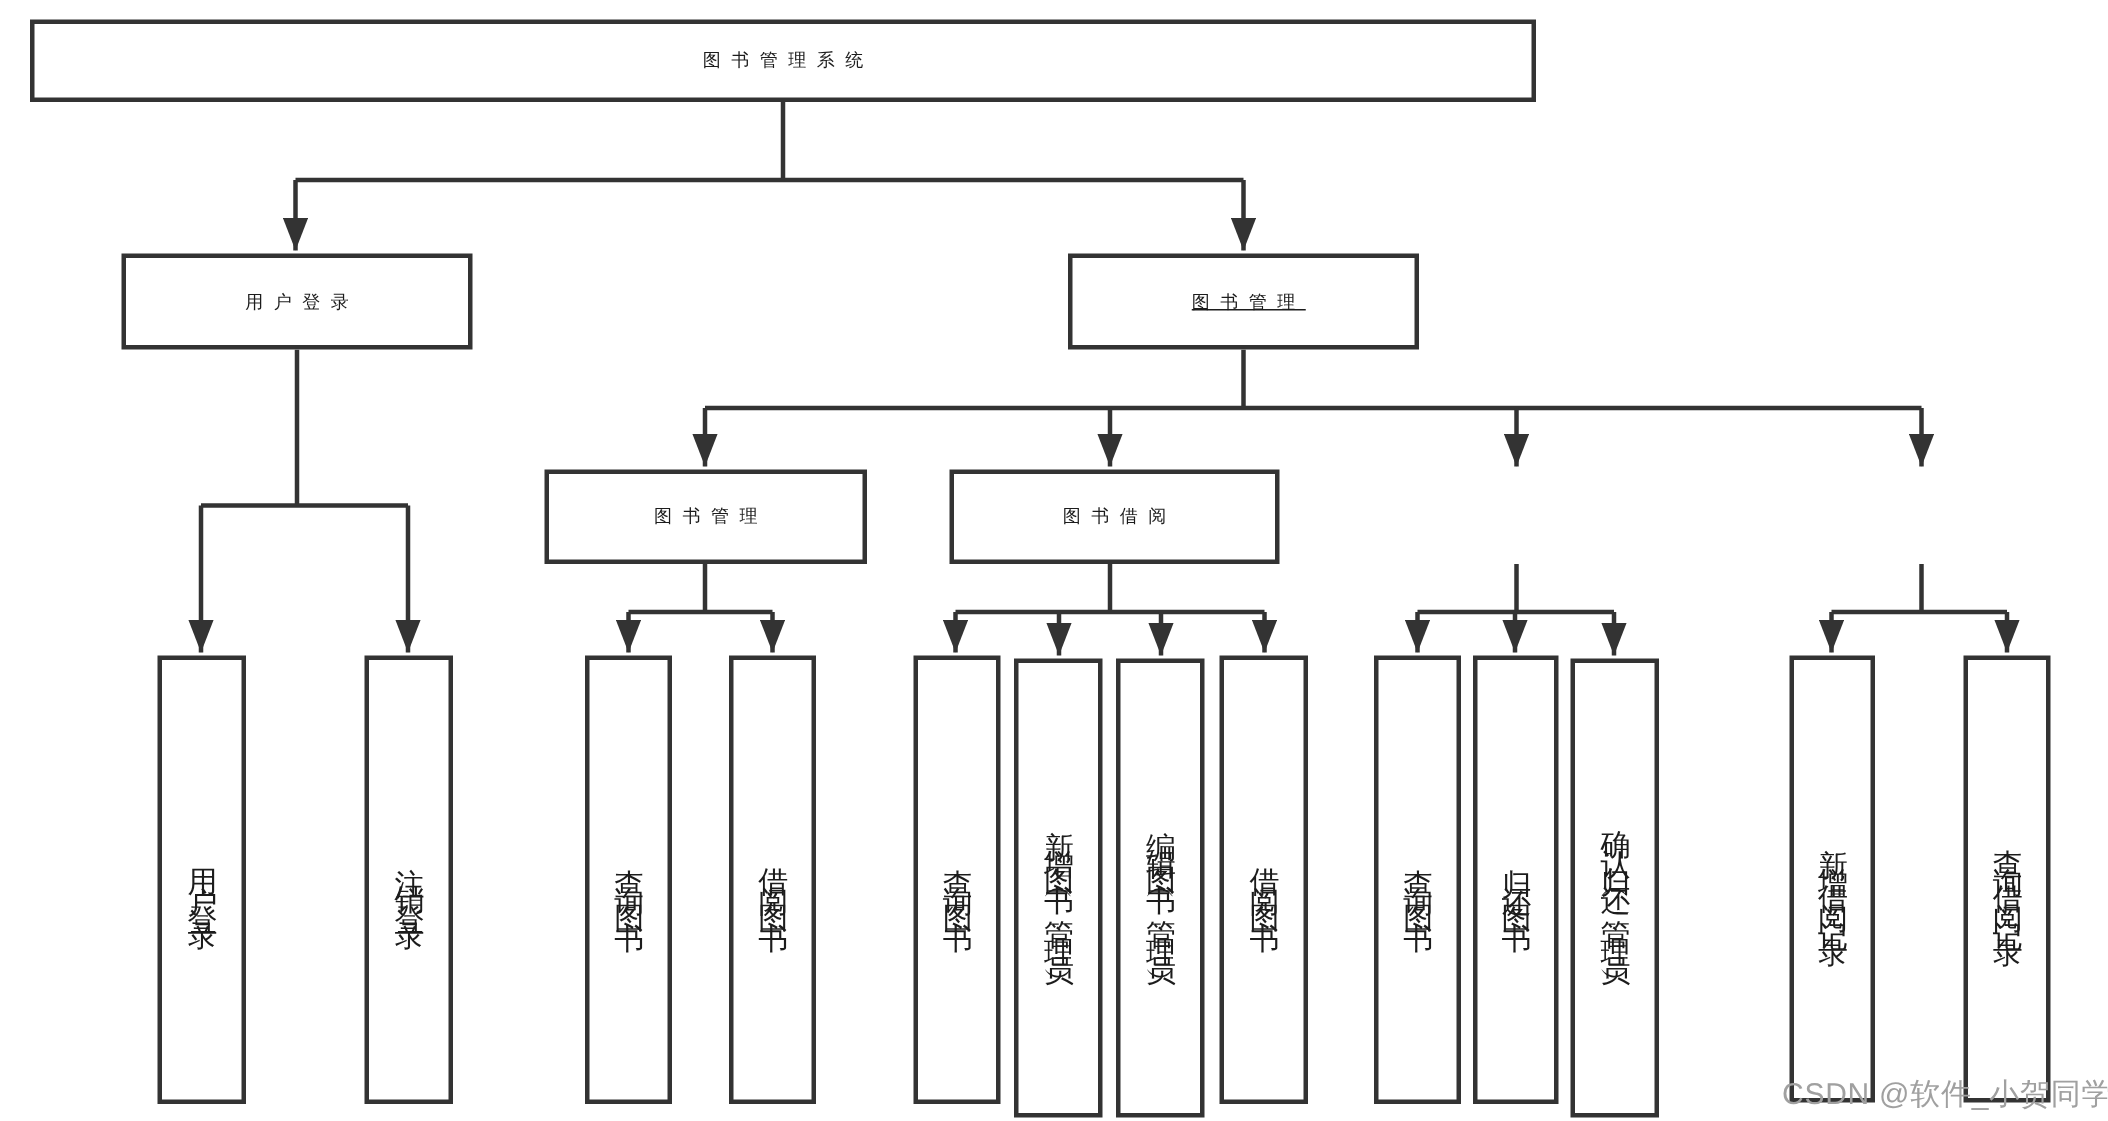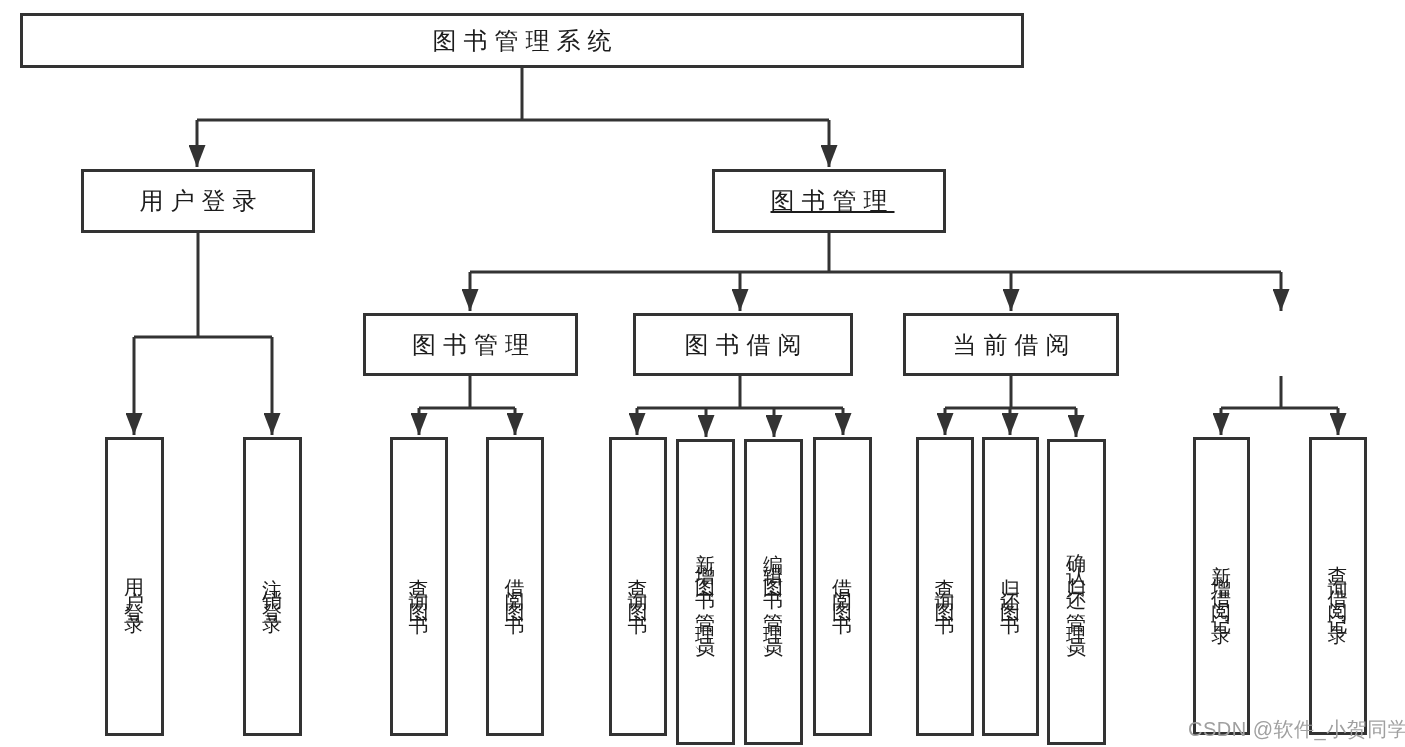--- a/index.html
+++ b/index.html
@@ -6,21 +6,21 @@
   .canvas{
     position:relative;width:1405px;height:747px;background:#ffffff;
     font-family:"Liberation Sans","DejaVu Sans",sans-serif;overflow:hidden;
   }
   svg.wires{position:absolute;left:0;top:0;z-index:1;}
   .node{
     position:absolute;box-sizing:border-box;z-index:2;
     border:3px solid #333333;background:#ffffff;color:#1c1c1c;
     display:flex;align-items:center;justify-content:center;
   }
-  .node .hlabel{font-size:24px;letter-spacing:7px;text-indent:7px;white-space:nowrap;}
+  .node .hlabel{font-size:12px;letter-spacing:7px;text-indent:7px;white-space:nowrap;}
   .node .vlabel{
     writing-mode:vertical-rl;text-orientation:mixed;
     font-size:20px;letter-spacing:12px;line-height:1;white-space:nowrap;
   }
   
   #b-root{left:20px;top:13px;width:1004px;height:55px;}
   #b-user-login{left:81px;top:169px;width:234px;height:64px;}
   #b-book-mgmt{left:712px;top:169px;width:234px;height:64px;text-decoration:underline;}
   #b-l3-0{left:363px;top:313px;width:215px;height:63px;}
   #b-l3-1{left:633px;top:313px;width:220px;height:63px;}
@@ -109,23 +109,20 @@
   <div class="node" id="b-book-mgmt">
     <span class="hlabel">图书管理</span>
   </div>
 
   <div class="node" id="b-l3-0">
     <span class="hlabel">图书管理</span>
   </div>
   <div class="node" id="b-l3-1">
     <span class="hlabel">图书借阅</span>
   </div>
-  <div class="node" id="b-l3-2">
-    <span class="hlabel">当前借阅</span>
-  </div>
 
   <div class="node" id="b-leaf-ul-0">
     <span class="vlabel">用户登录</span>
   </div>
   <div class="node" id="b-leaf-ul-1">
     <span class="vlabel">注销登录</span>
   </div>
 
   <div class="node" id="b-leaf-nb-0">
     <span class="vlabel">查询图书</span>

